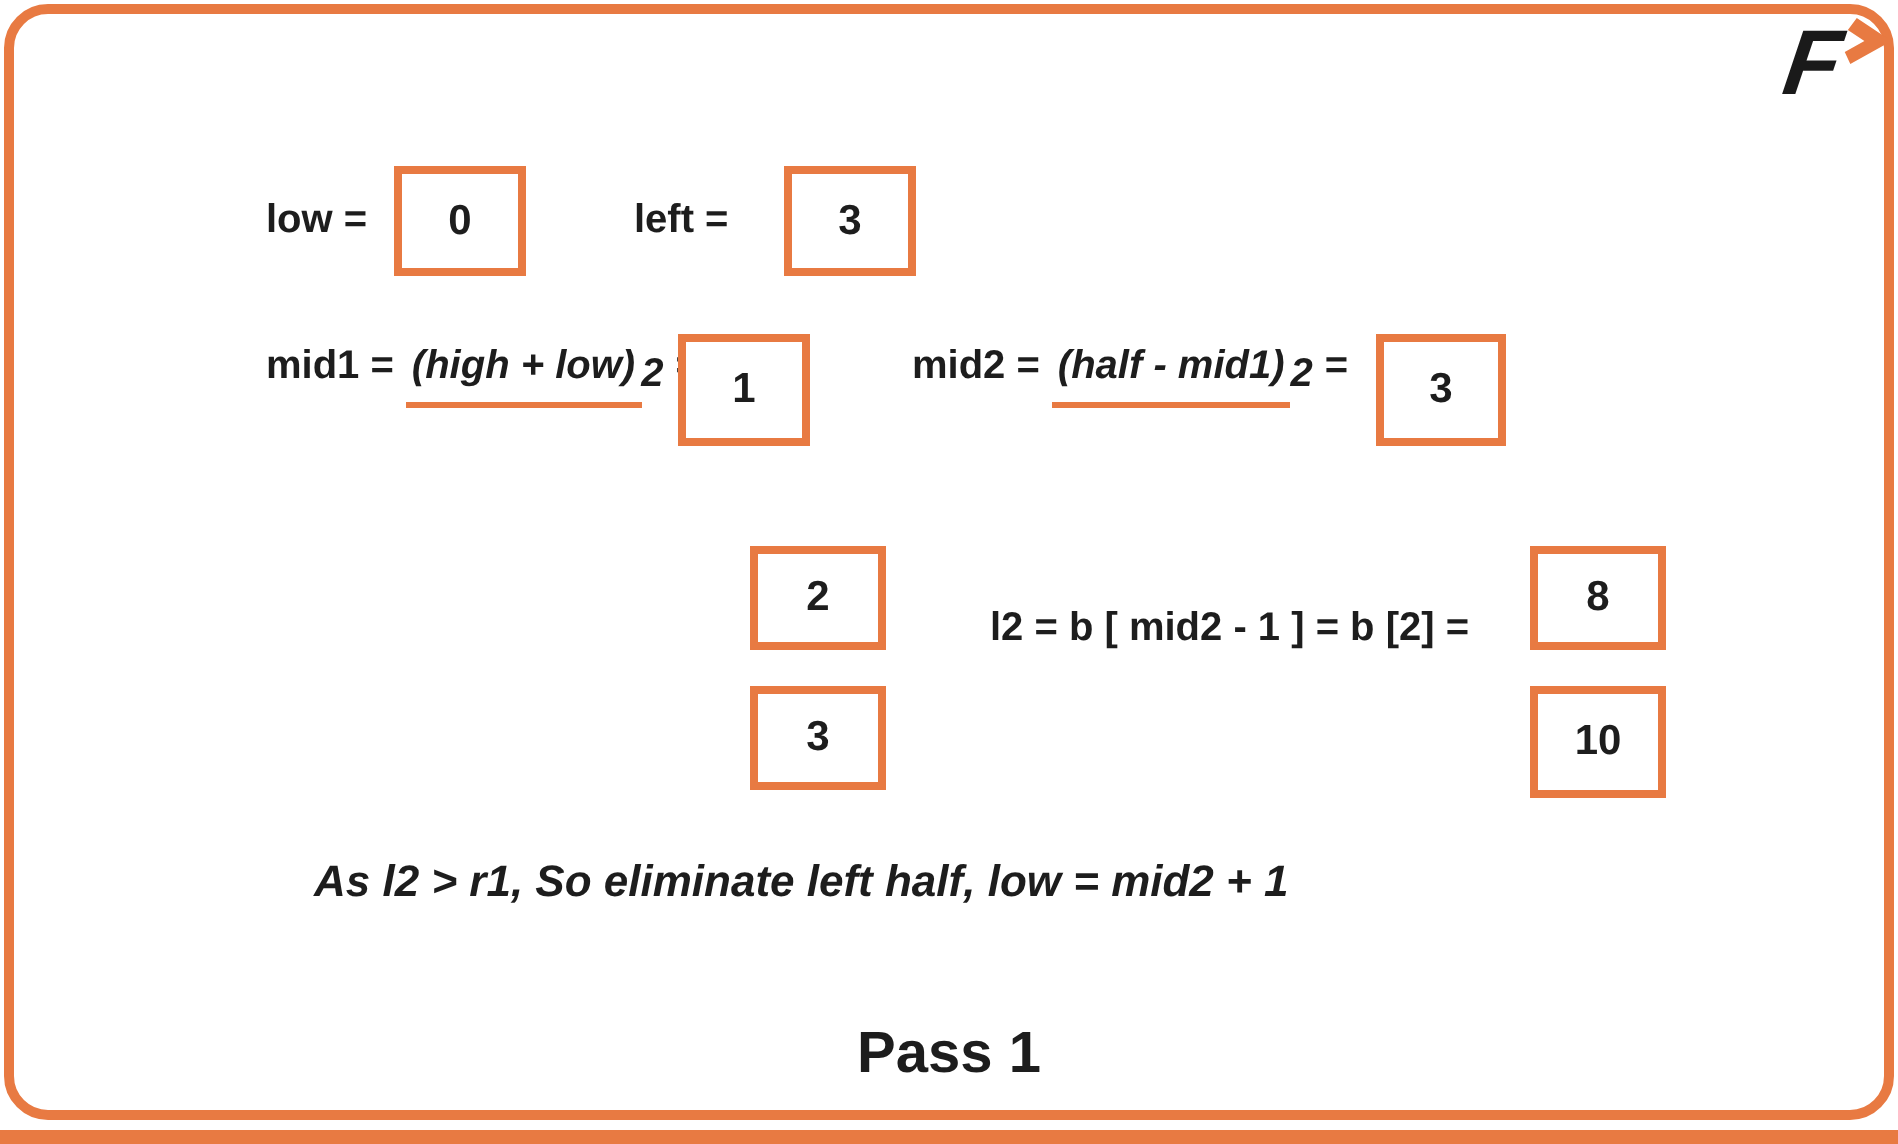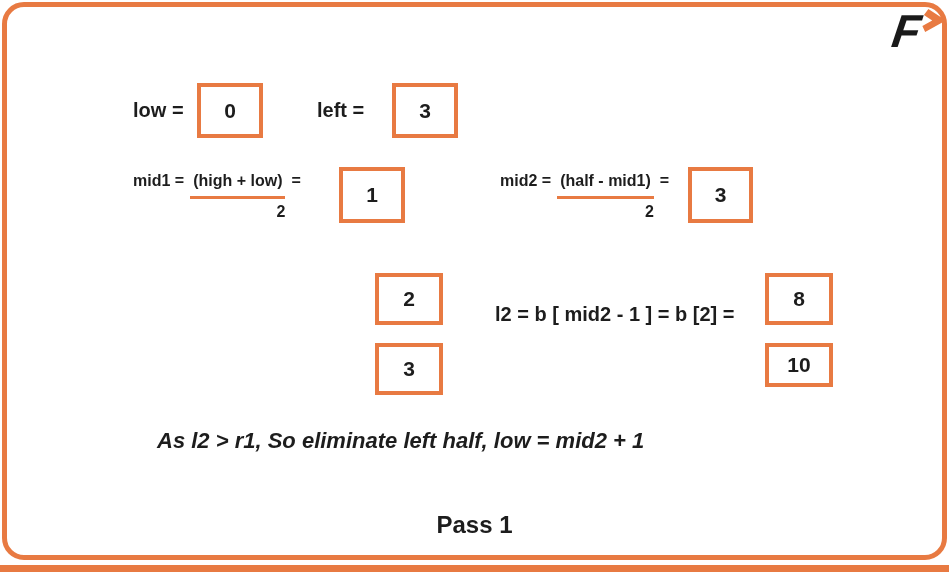--- a/index.html
+++ b/index.html
@@ -39,28 +39,29 @@
     font-size:20px;
     white-space:nowrap;
     color:var(--ink);
   }
   .expr{
     position:absolute;
     display:flex;
     align-items:flex-start;
     gap:6px;
     font-weight:bold;
-    font-size:16px;
+    font-size:20px;
     white-space:nowrap;
     color:var(--ink);
   }
   .frac{
     display:inline-flex;
-    flex-direction:column;
-    align-items:flex-end;
+    flex-direction:row;
+    align-items:flex-start;
+    font-style:italic;
   }
   .frac .num{
     padding:0 3px 6px 3px;
     border-bottom:3px solid var(--orange);
   }
   .frac .den{
     padding-top:4px;
   }
   .value-box{
     position:absolute;
@@ -82,21 +83,21 @@
     white-space:nowrap;
     color:var(--ink);
     font-style:italic;
   }
   .pass{
     position:absolute;
     left:0;right:0;
     top:511px;
     text-align:center;
     font-weight:bold;
-    font-size:24px;
+    font-size:29px;
     color:var(--ink);
   }
   .logo{
     position:absolute;
     top:6px;
     left:882px;
     width:62px;
     height:50px;
   }
 </style>
@@ -124,36 +125,36 @@
   <div class="expr" style="left:133px;top:172px">
     <span>mid1 =</span>
     <span class="frac">
       <span class="num">(high + low)</span>
       <span class="den">2</span>
     </span>
     <span>=</span>
   </div>
   <div class="value-box" style="left:339px;top:167px;width:66px;height:56px">1</div>
 
-  <div class="expr" style="left:500px;top:172px">
+  <div class="expr" style="left:456px;top:172px">
     <span>mid2 =</span>
     <span class="frac">
       <span class="num">(half - mid1)</span>
       <span class="den">2</span>
     </span>
     <span>=</span>
   </div>
   <div class="value-box" style="left:688px;top:167px;width:65px;height:56px">3</div>
 
   <div class="value-box" style="left:375px;top:273px;width:68px;height:52px">2</div>
 
   <div class="lbl" style="left:495px;top:303px">l2 = b [ mid2 - 1 ] = b [2] =</div>
   <div class="value-box" style="left:765px;top:273px;width:68px;height:52px">8</div>
 
   <div class="value-box" style="left:375px;top:343px;width:68px;height:52px">3</div>
 
-  <div class="value-box" style="left:765px;top:343px;width:68px;height:44px">10</div>
+  <div class="value-box" style="left:765px;top:343px;width:68px;height:56px">10</div>
 
   <div class="conclusion">As l2 &gt; r1, So eliminate left half, low = mid2 + 1</div>
 
   <div class="pass">Pass 1</div>
 
 </div>
 
 </body></html>

